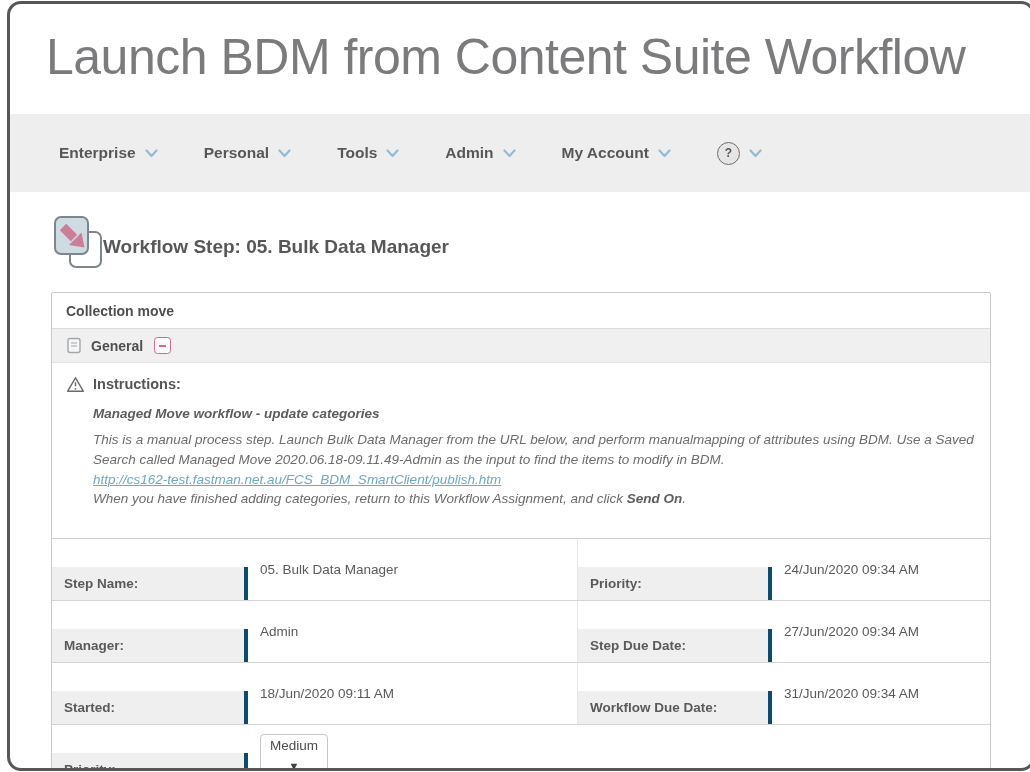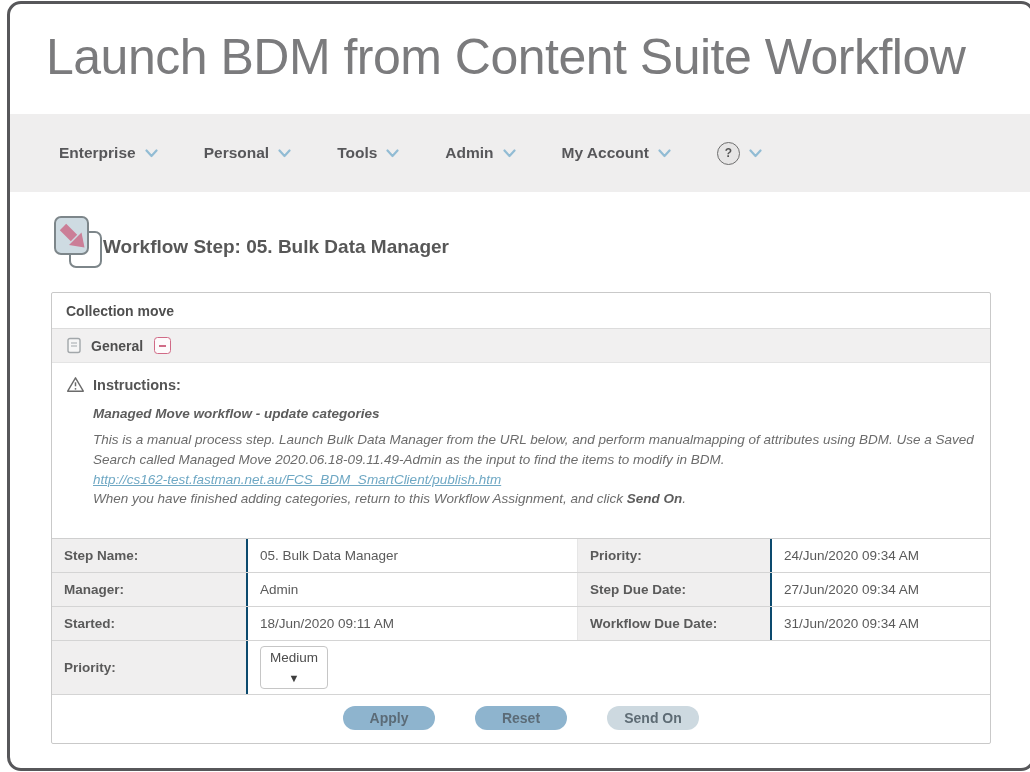--- a/index.html
+++ b/index.html
@@ -27,34 +27,34 @@
   
   .panel{margin:24px 41px 0 41px;border:1px solid #c9c9c9;border-radius:2px;background:#fff;}
   .panel-header{padding:10px 14px 9px;font-size:14px;font-weight:bold;color:#4f4f4f;border-bottom:1px solid #dcdcdc;}
   .section-row{background:#f1f0f0;display:flex;align-items:flex-end;gap:9px;padding:8px 14px;cursor:pointer;}
   .section-row .lbl{font-size:14px;font-weight:bold;color:#4f4f4f;}
   .minus-badge{width:15px;height:15px;border:1.6px solid #d06a86;border-radius:3.5px;background:#fdfafb;display:inline-flex;align-items:center;justify-content:center;margin-left:2px;cursor:pointer;}
   .minus-badge::after{content:"";width:7px;height:2px;background:#d06a86;display:block;}
 
   
   .instructions{min-height:176px;box-sizing:border-box;padding:13px 14px 10px;border-top:1px solid #e4e4e4;}
-  .instr-head{display:flex;align-items:center;gap:8px;}
+  .instr-head{display:flex;gap:8px;}
   .instr-head .lbl{font-size:14.5px;font-weight:bold;color:#555;}
   .instr-body{margin:13px 0 0 27px;max-width:905px;}
   .instr-subtitle{margin:0;font-size:13.5px;font-weight:bold;font-style:italic;color:#5d5d5d;}
   .instr-text{margin:9px 0 0;font-size:13.5px;font-style:italic;color:#6c6c6c;line-height:1.48;}
   .instr-link{display:inline-block;font-size:13.5px;font-style:italic;color:#6fa8c4;text-decoration:underline;cursor:pointer;}
   .instr-footer{margin:1px 0 0;font-size:13.5px;font-style:italic;color:#6c6c6c;line-height:1.48;}
   .instr-footer b{color:#5d5d5d;}
 
   
   .details{border-top:1px solid #cfcfcf;}
   .drow{display:grid;grid-template-columns:196px 330px 194px 1fr;border-bottom:1px solid #d4d4d4;}
   .cell{padding:9px 12px;font-size:13.5px;color:#5a5a5a;display:flex;align-items:center;}
-  .cell.label{background:#f0efef;font-weight:bold;border-right:2px solid #0c4a6e;}
+  .cell.label{background:#f0efef;font-weight:bold;border-right:4px solid #0c4a6e;margin-top:28px;}
   .cell.value{background:#fff;}
   .cell.v1{border-right:1px solid #e6e6e6;}
   .prow{display:grid;grid-template-columns:196px 1fr;border-bottom:1px solid #d4d4d4;}
   .prow .cell.value{padding:5px 12px;}
   .dropdown{display:inline-flex;align-items:center;gap:8px;border:1px solid #c6c6c6;border-radius:4px;background:#fff;padding:3px 9px 4px;cursor:pointer;flex-direction:column;}
   .dropdown .val{font-size:13.5px;color:#4d4d4d;}
   .dropdown .arrow{font-size:11px;color:#3e3e3e;line-height:1;}
 
   
   .buttons-row{display:flex;justify-content:center;gap:40px;padding:11px 0 13px;}

